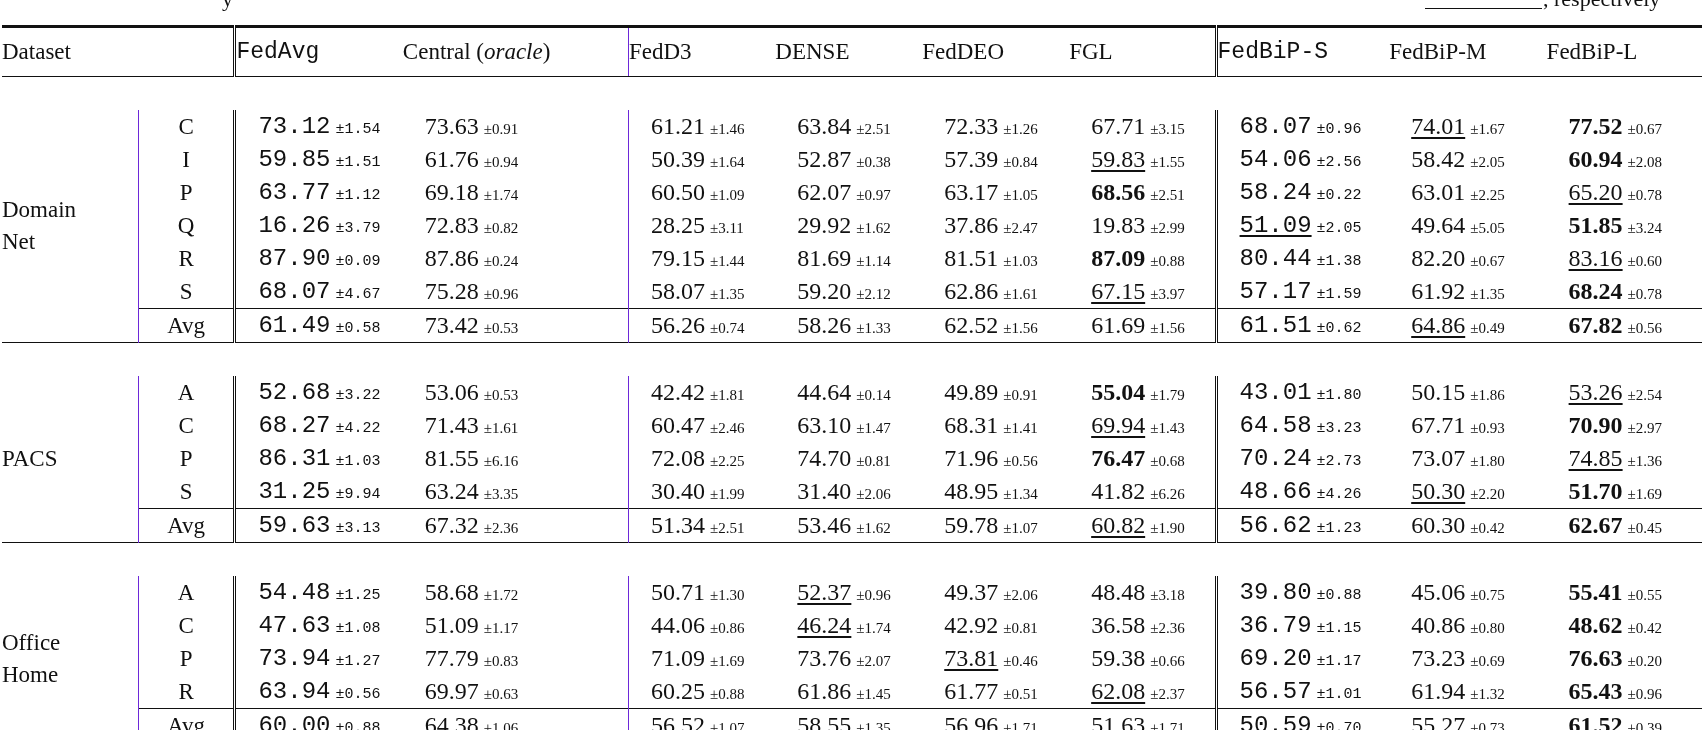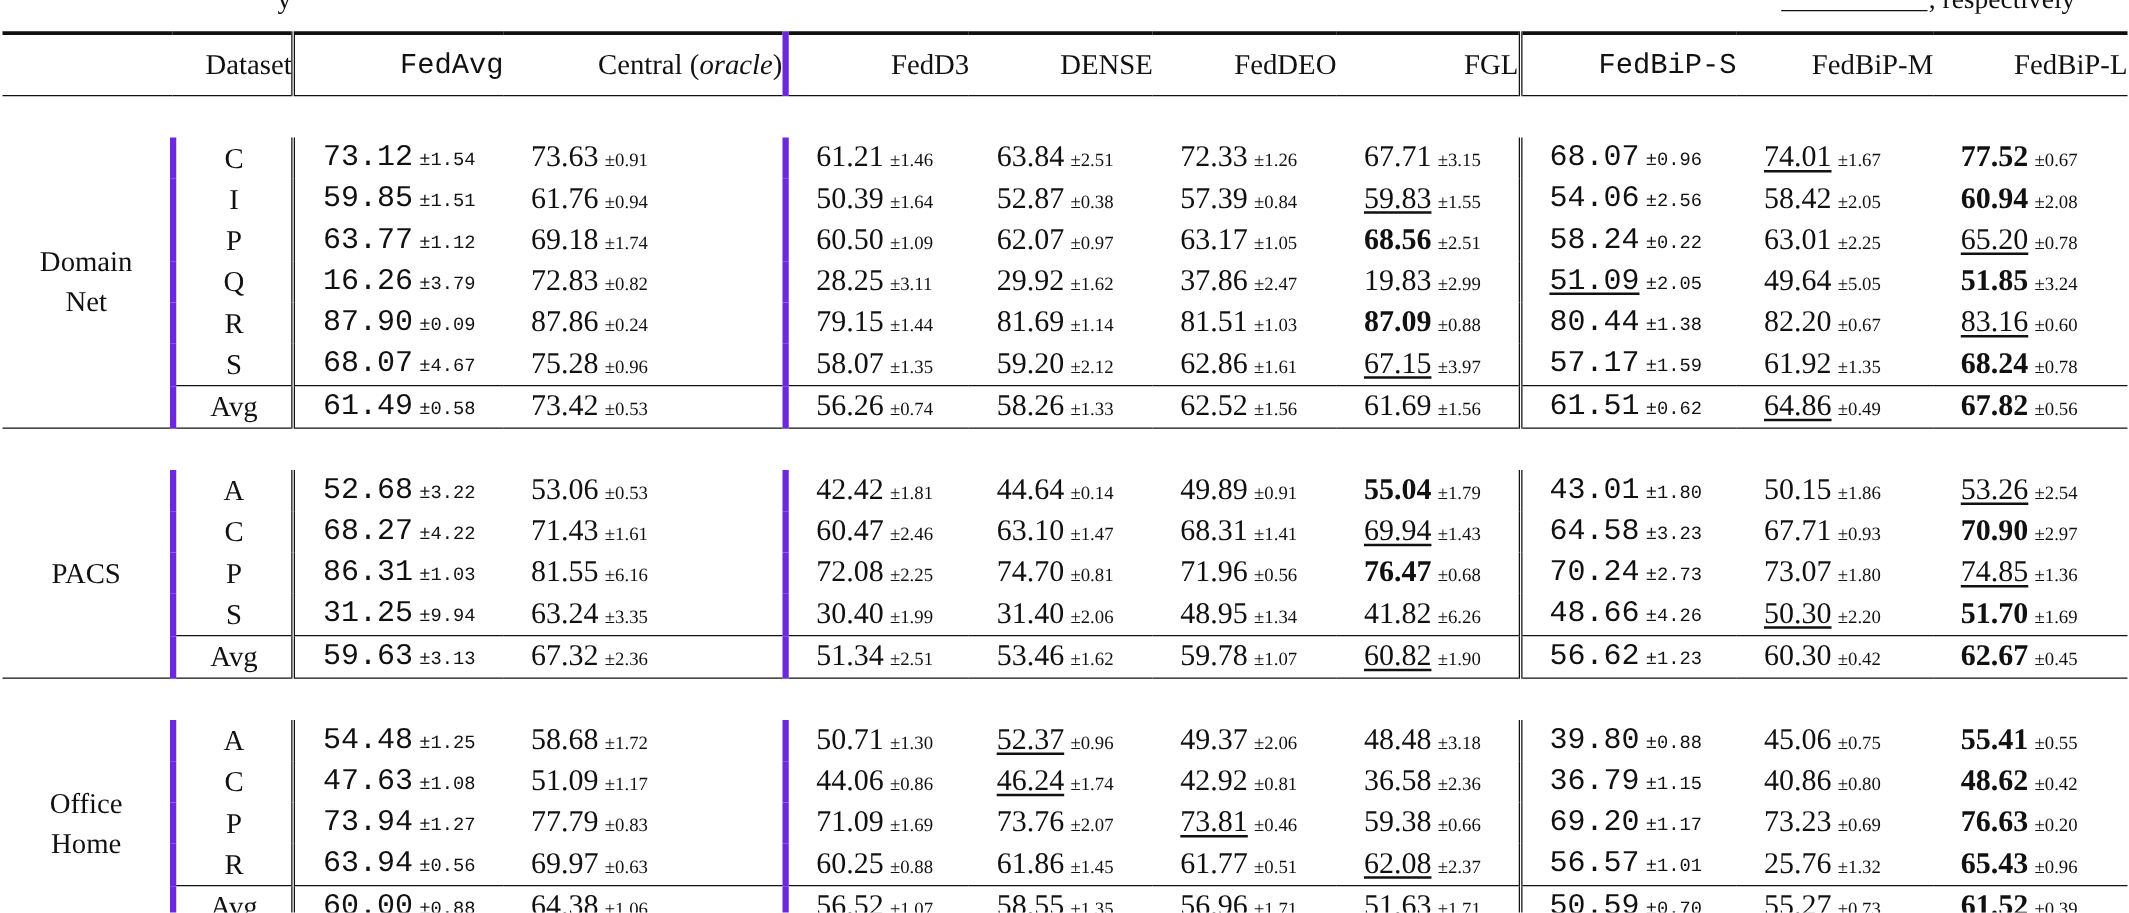--- a/index.html
+++ b/index.html
@@ -4,28 +4,28 @@
 <style>
   html, body { margin:0; padding:0; background:#ffffff; }
   body { width:1703px; height:730px; position:relative; overflow:hidden;
          font-family:"Liberation Serif", "DejaVu Serif", serif; color:#111; }
   .clip-top { position:absolute; left:0; top:0; width:1703px; height:14px; overflow:hidden; }
   .clip-top .frag { position:absolute; font-size:22px; line-height:22px; top:-12px; }
   .clip-top .ul { position:absolute; top:8px; height:1px; background:#111; }
   table.res { position:absolute; left:2px; top:25px; width:1700px; border-collapse:collapse;
               table-layout:fixed; font-size:23px; }
   table.res td, table.res th { padding:0; height:33px; vertical-align:middle; white-space:nowrap; font-weight:normal; }
-  table.res thead th { height:48px; text-align:right; }
+  table.res thead th { height:48px; text-align:left; }
   .topline { border-top:3px solid #111; }
   .hdr-bottom th { border-bottom:1px solid #111; }
   .spacer td { height:2px; border-top:1px solid #111; padding:0; }
   .bold { font-weight:bold; }
   .dbl-l { border-left:3px double #111;font-family:Liberation Mono, monospace; }
-  .sgl-l { border-left:5px solid #6d28d9; }
-  .ds-name { text-align:center; line-height:32px; }
+  .sgl-l { border-left:1px solid #6d28d9; }
+  .ds-name { line-height:32px; }
   .dom { text-align:center; }
   .val { text-align:left; padding-left:22px !important; }
   .num { font-size:24px; }
   .num.u { text-decoration:underline; text-underline-offset:3px; }
   .num.b { font-weight:bold;font-family:Liberation Serif, serif; }
   .std { font-size:15px; margin-left:5px; }
   tr.avg td { border-top:1px solid #111;margin-top:39px; }
   tr.last td { border-bottom:3px solid #111; }
   .h-fedbip { font-weight:bold;margin-top:33px; }
 </style>
@@ -269,21 +269,21 @@
       </tr>
       <tr>
         <td class="dom sgl-l">R</td>
         <td class="val dbl-l"><span class="num">63.94</span><span class="std">±0.56</span></td>
         <td class="val "><span class="num">69.97</span><span class="std">±0.63</span></td>
         <td class="val sgl-l"><span class="num">60.25</span><span class="std">±0.88</span></td>
         <td class="val "><span class="num">61.86</span><span class="std">±1.45</span></td>
         <td class="val "><span class="num">61.77</span><span class="std">±0.51</span></td>
         <td class="val "><span class="num u">62.08</span><span class="std">±2.37</span></td>
         <td class="val dbl-l"><span class="num">56.57</span><span class="std">±1.01</span></td>
-        <td class="val "><span class="num">25.76</span><span class="std">±1.32</span></td>
+        <td class="val "><span class="num">61.94</span><span class="std">±1.32</span></td>
         <td class="val "><span class="num b">65.43</span><span class="std">±0.96</span></td>
       </tr>
       <tr class="avg last">
         <td class="dom sgl-l bold" style="border-bottom: 3px solid rgb(17, 17, 17);">Avg</td>
         <td class="val dbl-l" style="border-bottom: 3px solid rgb(17, 17, 17);"><span class="num">60.00</span><span class="std">±0.88</span></td>
         <td class="val " style="border-bottom: 3px solid rgb(17, 17, 17);"><span class="num">64.38</span><span class="std">±1.06</span></td>
         <td class="val sgl-l" style="border-bottom: 3px solid rgb(17, 17, 17);"><span class="num">56.52</span><span class="std">±1.07</span></td>
         <td class="val " style="border-bottom: 3px solid rgb(17, 17, 17);"><span class="num u">58.55</span><span class="std">±1.35</span></td>
         <td class="val " style="border-bottom: 3px solid rgb(17, 17, 17);"><span class="num">56.96</span><span class="std">±1.71</span></td>
         <td class="val " style="border-bottom: 3px solid rgb(17, 17, 17);"><span class="num">51.63</span><span class="std">±1.71</span></td>

